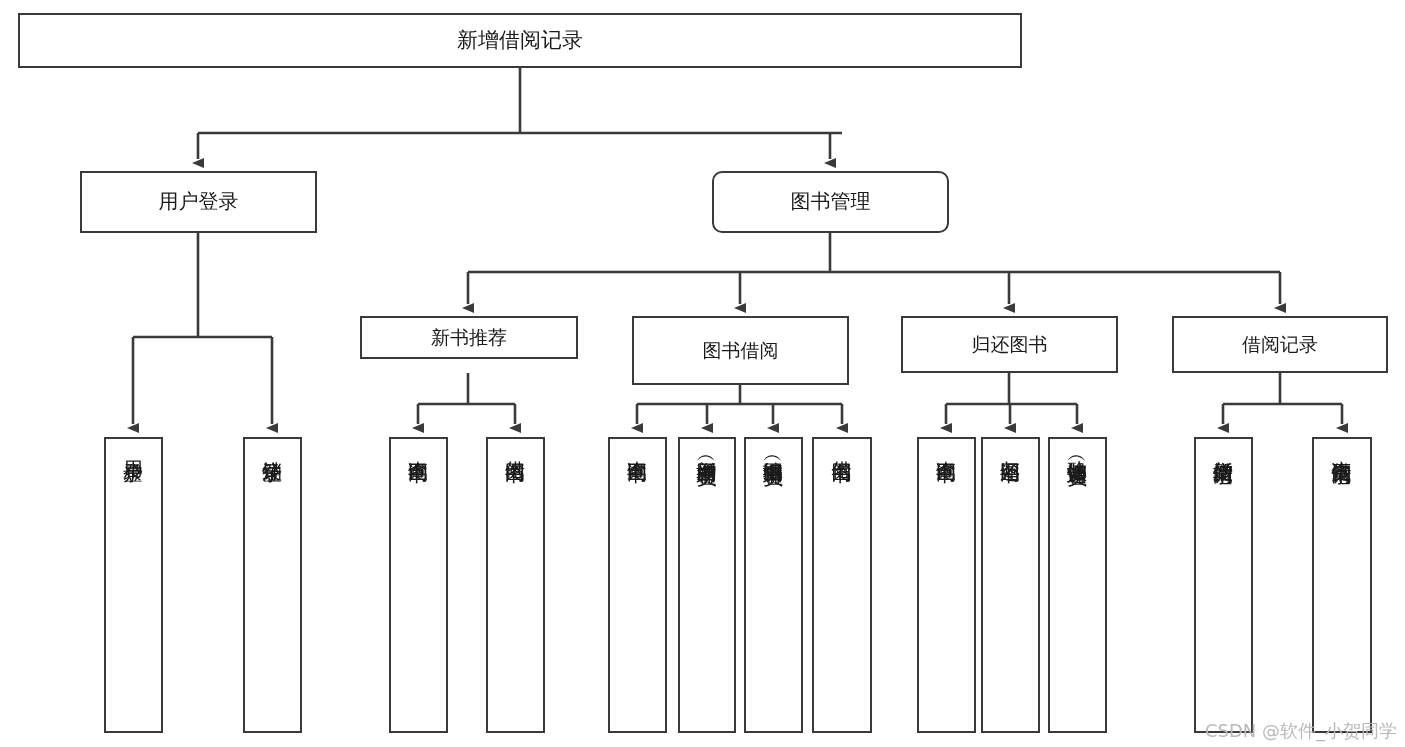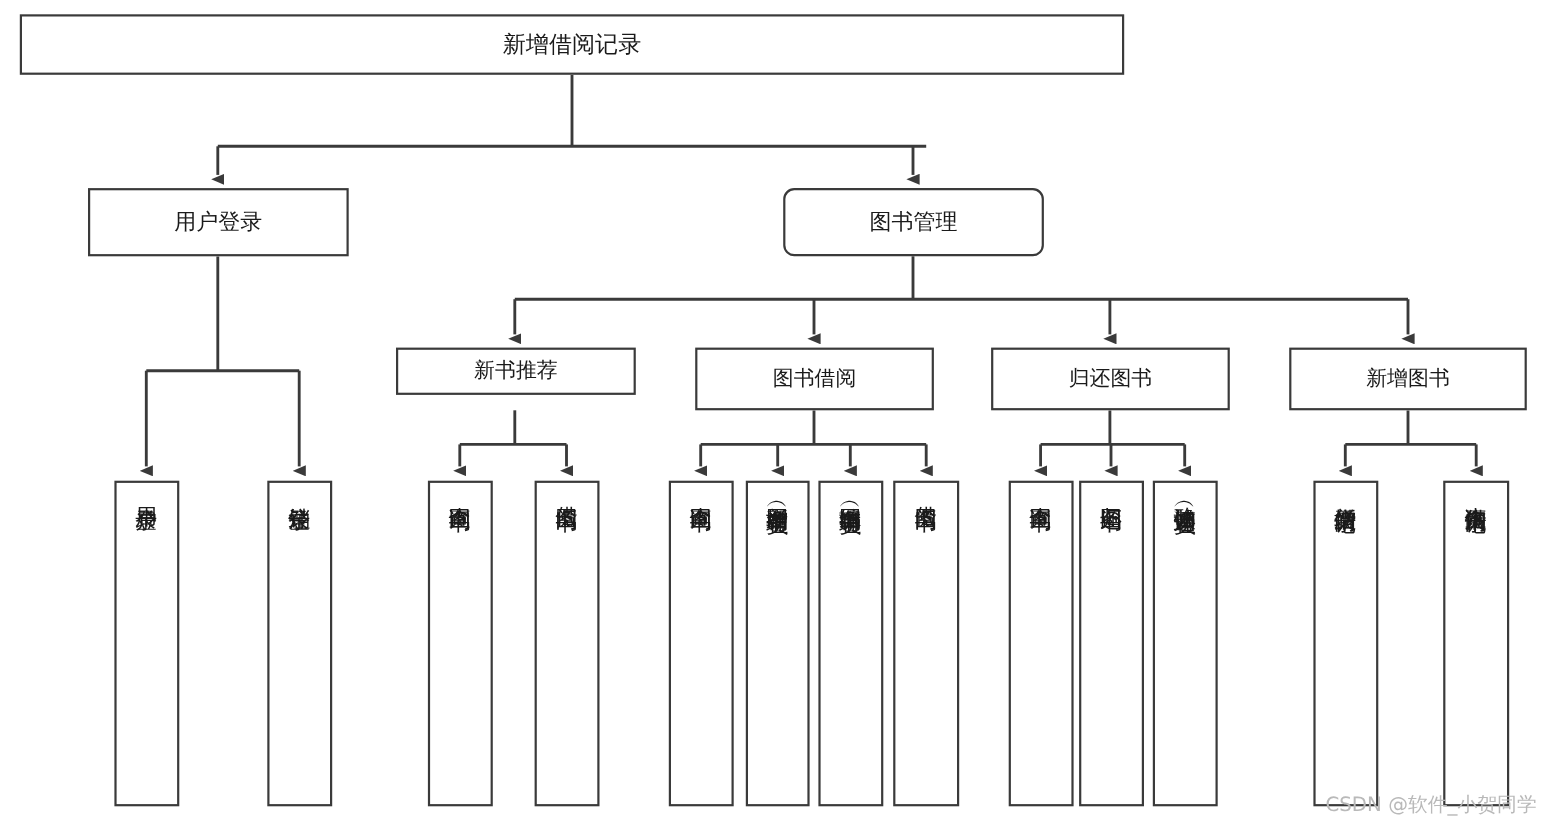--- a/index.html
+++ b/index.html
@@ -132,28 +132,28 @@
   <div class="node-box level1" style="left:80px; top:171px; width:237px; height:62px;">
     <span class="node-label">用户登录</span>
   </div>
   <div class="node-box level1" style="left:712px; top:171px; width:237px; height:62px;border-radius:10px;">
     <span class="node-label">图书管理</span>
   </div>
 
   <div class="node-box level2" style="left:360px; top:316px; width:218px; height:43px;">
     <span class="node-label">新书推荐</span>
   </div>
-  <div class="node-box level2" style="left:632px; top:316px; width:217px; height:57px;">
+  <div class="node-box level2" style="left:632px; top:316px; width:217px; height:69px;">
     <span class="node-label">图书借阅</span>
   </div>
   <div class="node-box level2" style="left:901px; top:316px; width:217px; height:57px;">
     <span class="node-label">归还图书</span>
   </div>
   <div class="node-box level2" style="left:1172px; top:316px; width:216px; height:57px;">
-    <span class="node-label">新增图书</span>
+    <span class="node-label">借阅记录</span>
   </div>
 
   <div class="node-box leaf" style="left:104px; top:437px; width:59px; height:296px;">
     <span class="node-label">用户登录</span>
   </div>
   <div class="node-box leaf" style="left:243px; top:437px; width:59px; height:296px;">
     <span class="node-label">注销登录</span>
   </div>
 
   <div class="node-box leaf" style="left:389px; top:437px; width:59px; height:296px;">

